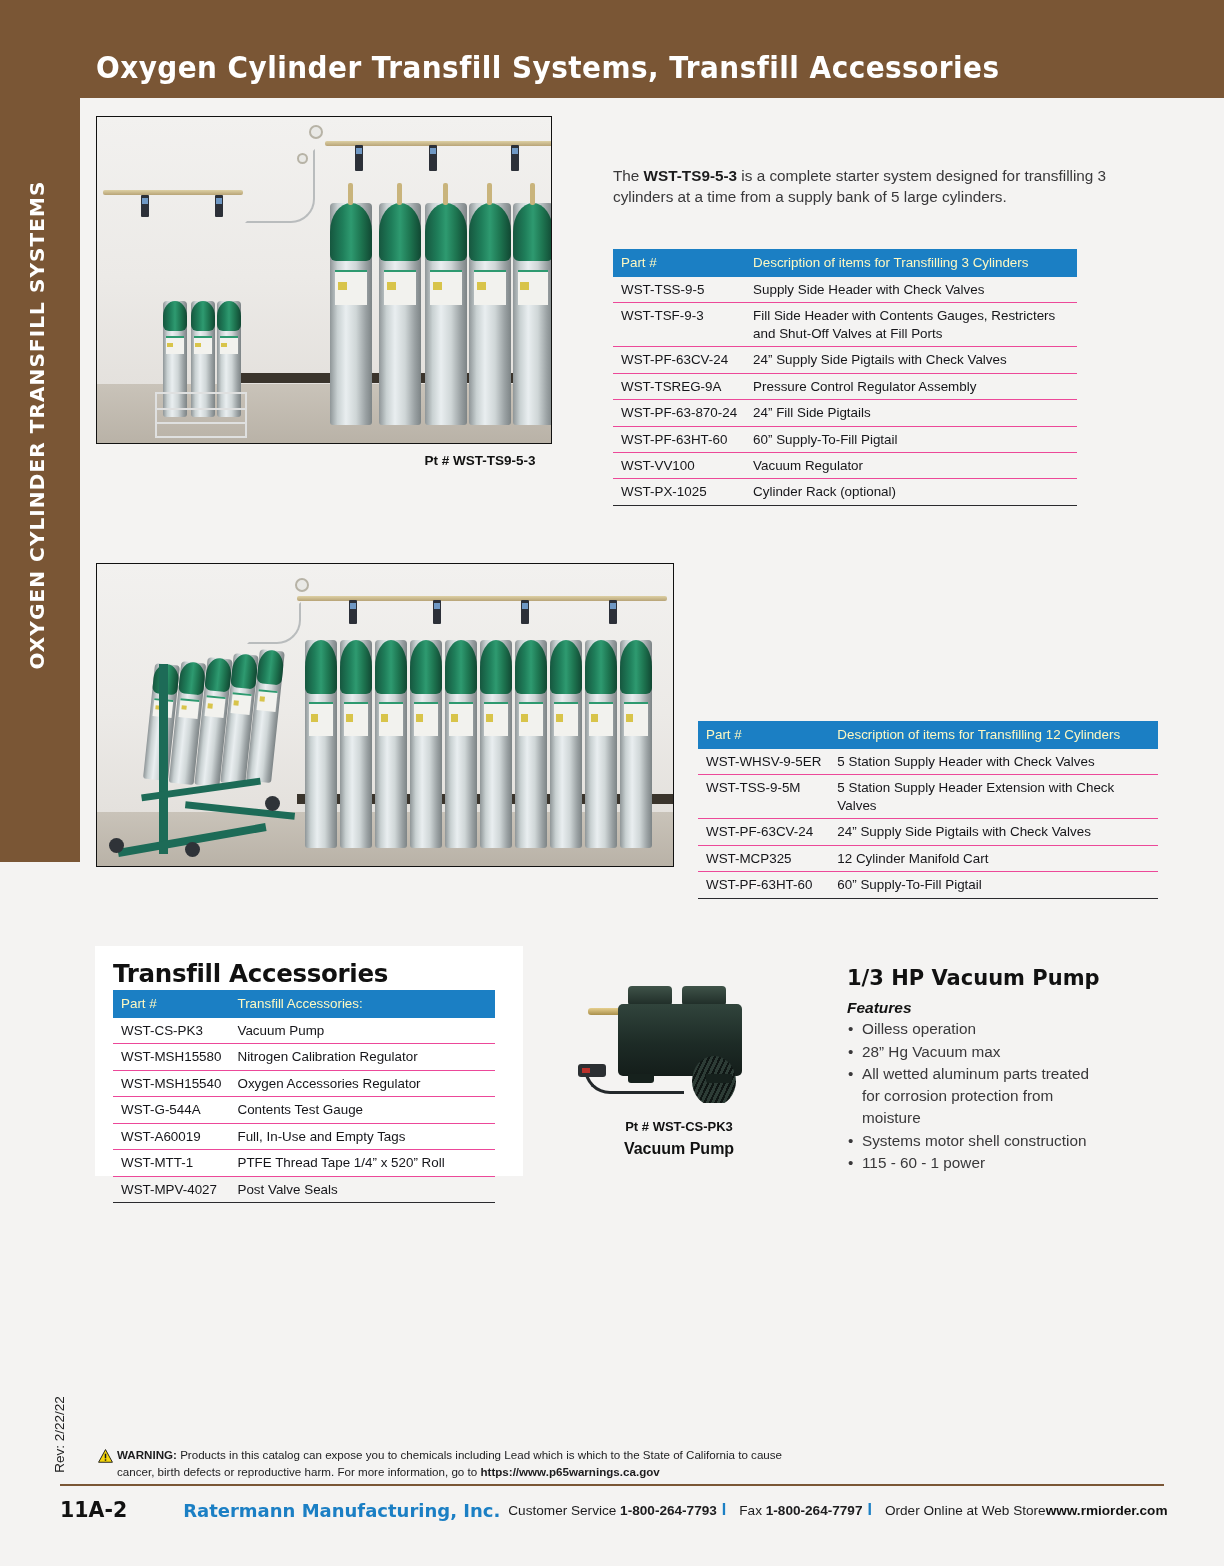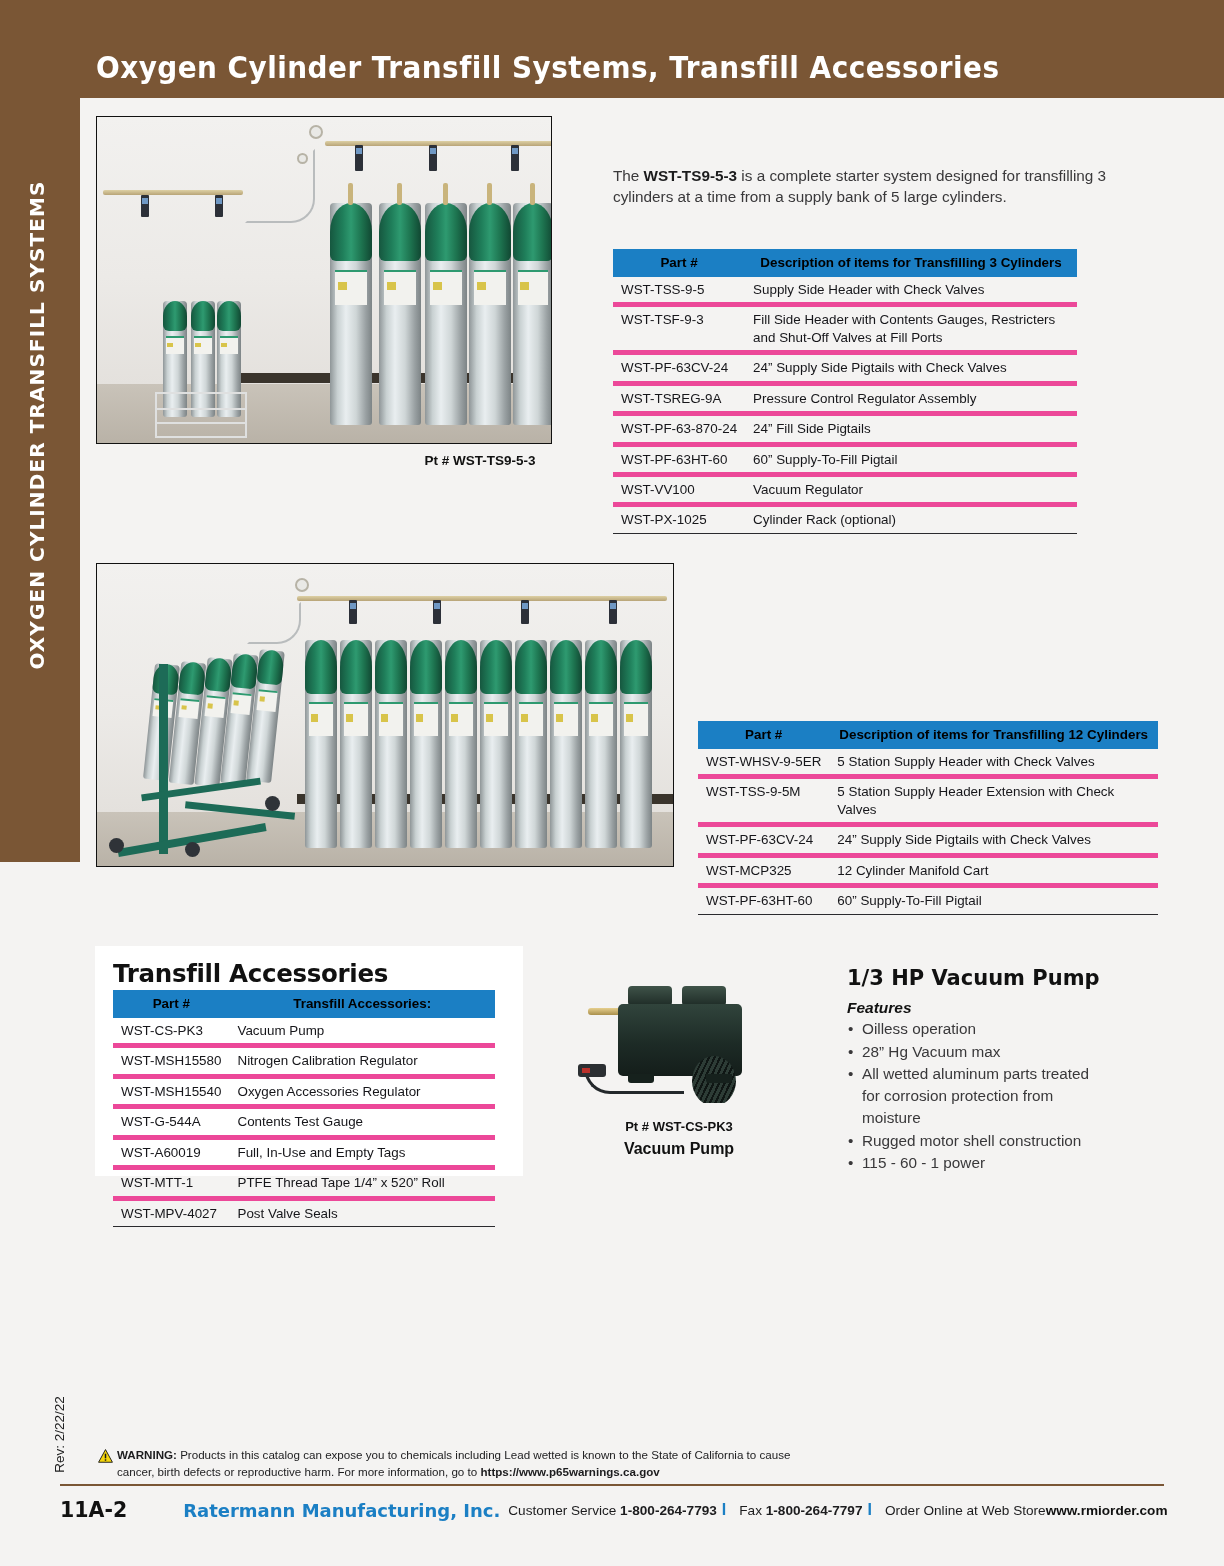--- a/index.html
+++ b/index.html
@@ -98,26 +98,26 @@
   .intro {
     position: absolute; left: 613px; top: 165px; width: 500px;
     font-size: 15.3px; line-height: 1.38; color: #39383a;
   }
   .intro b { color: #1b1b1c; }
 
   
   .tbl { position: absolute; }
   .tbl table { border-collapse: collapse; width: 100%; }
   .tbl thead th {
-    background: #1b7fc4; color: #000000; font-size: 13.4px; font-weight: bold;
-    text-align: center; padding: 6px 8px 7px 8px;
+    background: #1b7fc4; color: #fef9c3; font-size: 13.4px; font-weight: normal;
+    text-align: left; padding: 6px 8px 7px 8px;
   }
   .tbl tbody td {
     font-size: 13.4px; color: #16161a; padding: 4px 8px 4px 8px;
-    border-bottom: 5px solid #ec4899; vertical-align: top; line-height: 1.3;
+    border-bottom: 1px solid #ec4899; vertical-align: top; line-height: 1.3;
   }
   .tbl tbody tr:last-child td { border-bottom: 1px solid #2a2a2e; }
   .tbl .c1 { white-space: nowrap; }
 
   .tbl-3cyl { left: 613px; top: 249px; width: 464px; }
   .tbl-3cyl .c1 { width: 122px; }
   .tbl-12cyl { left: 698px; top: 721px; width: 460px; }
   .tbl-12cyl .c1 { width: 110px; }
 
   
@@ -479,33 +479,33 @@
     <span>Pt # WST-CS-PK3</span>
     <span class="big">Vacuum Pump</span>
   </div>
 
   <div class="vp-title">1/3 HP Vacuum Pump</div>
   <div class="vp-features-label">Features</div>
   <ul class="vp-list">
     <li>Oilless operation</li>
     <li>28” Hg Vacuum max</li>
     <li>All wetted aluminum parts treated for corrosion protection from moisture</li>
-    <li>Rugged motor shell construction</li>
+    <li>Systems motor shell construction</li>
     <li>115 - 60 - 1 power</li>
   </ul>
 
   <div class="rev">Rev: 2/22/22</div>
 
   <div class="warn">
     <svg class="warn-icon" viewBox="0 0 16 15">
       <polygon points="8,0.6 15.4,14.2 0.6,14.2" fill="#f5d60c" stroke="#1a1a1a" stroke-width="1"></polygon>
       <rect x="7.2" y="5" width="1.6" height="5" fill="#1a1a1a"></rect>
       <rect x="7.2" y="11" width="1.6" height="1.6" fill="#1a1a1a"></rect>
     </svg>
-    <div class="warn-text"><b>WARNING:</b><span> Products in this catalog can expose you to chemicals including Lead wetted is known to the State of California to cause cancer, birth defects or reproductive harm. For more information, go to </span><b>https://www.p65warnings.ca.gov</b></div>
+    <div class="warn-text"><b>WARNING:</b><span> Products in this catalog can expose you to chemicals including Lead which is which to the State of California to cause cancer, birth defects or reproductive harm. For more information, go to </span><b>https://www.p65warnings.ca.gov</b></div>
   </div>
 
   <div class="footer-rule"></div>
 
   <div class="footer">
     <span class="pagenum">11A-2</span>
     <span class="company">Ratermann Manufacturing, Inc.</span>
     <span class="foot-txt"><span>Customer Service </span><b>1-800-264-7793</b></span>
     <span class="sep">I</span>
     <span class="foot-txt"><span>Fax </span><b>1-800-264-7797</b></span>

